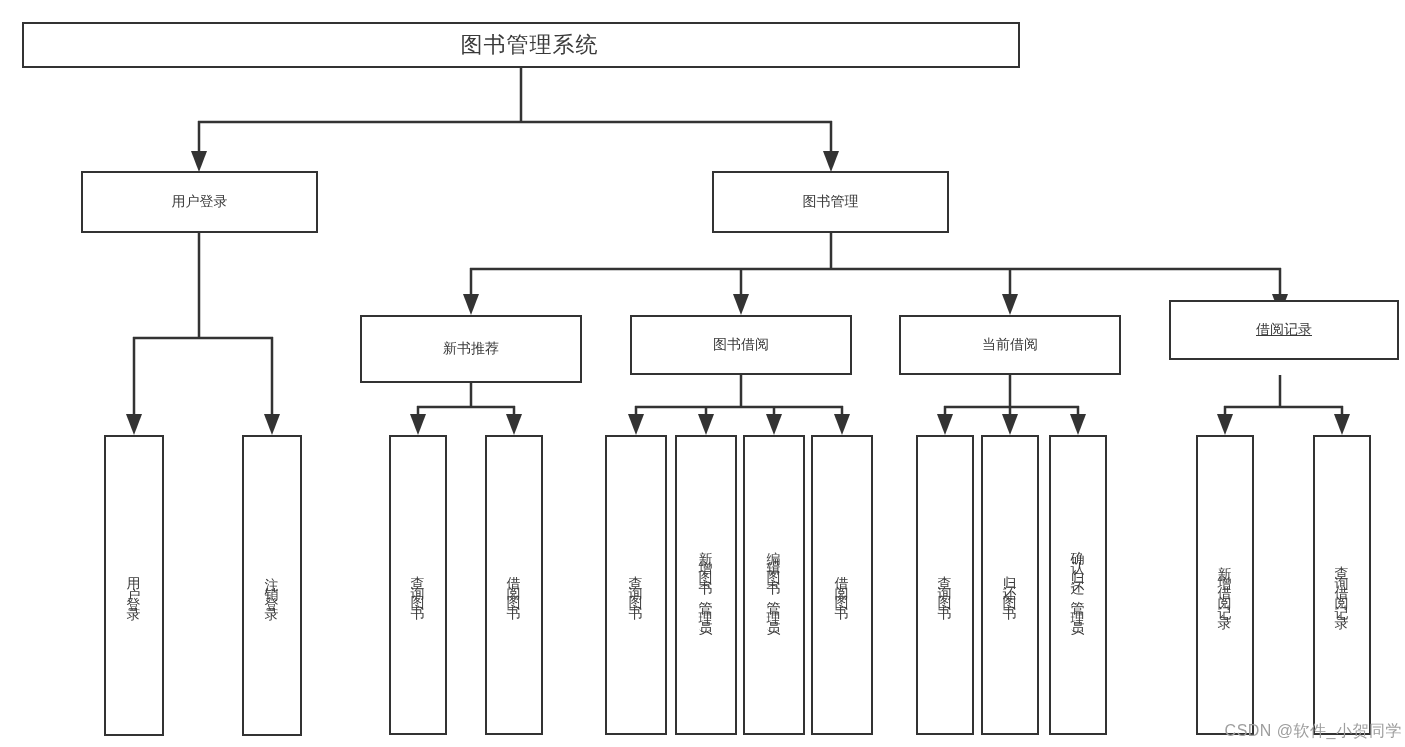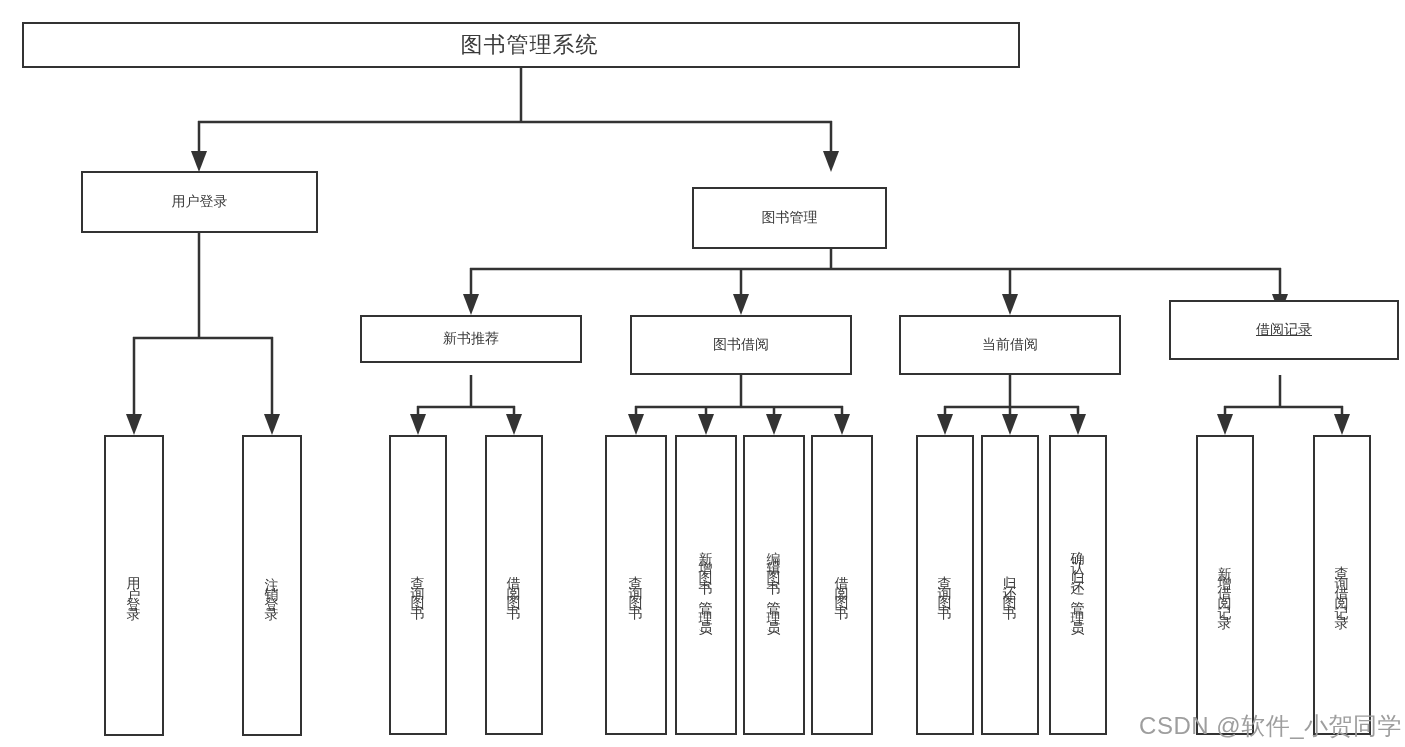--- a/index.html
+++ b/index.html
@@ -15,21 +15,21 @@
     display:flex; align-items:center; justify-content:center;
     color:var(--text); font-size:14px; white-space:nowrap;
   }
   .node.root { font-size:22px; letter-spacing:1px;padding-left:17px; }
   .node.v {
     writing-mode:vertical-rl; text-orientation:mixed;
     letter-spacing:10px; white-space:normal; line-height:1;
   }
   .watermark {
     position:absolute; right:3px; bottom:5px; z-index:3;
-    color:var(--wm); font-size:24px; letter-spacing:0.5px;margin-top:46px;
+    color:var(--wm); font-size:16px; letter-spacing:0.5px;margin-top:46px;
   }
 </style>
 </head>
 <body>
 
 <div class="canvas">
 
   <svg id="connector-svg" class="connectors" viewBox="0 0 1405 747" xmlns="http://www.w3.org/2000/svg">
     <path fill="none" stroke="var(--line)" stroke-width="2.5" d="M521 68 V122 M198 122 H832 M199 121 V155 M831 121 V155
          M199 233 V339 M133 338 H273 M134 337 V418 M272 337 V418
@@ -55,23 +55,23 @@
       <polygon points="945,435 937,414 953,414" fill="var(--line)"></polygon>
       <polygon points="1010,435 1002,414 1018,414" fill="var(--line)"></polygon>
       <polygon points="1078,435 1070,414 1086,414" fill="var(--line)"></polygon>
       <polygon points="1225,435 1217,414 1233,414" fill="var(--line)"></polygon>
       <polygon points="1342,435 1334,414 1350,414" fill="var(--line)"></polygon>
     </svg>
 
   <div class="node root" style="left:22px;top:22px;width:998px;height:46px;">图书管理系统</div>
 
   <div class="node" style="left:81px;top:171px;width:237px;height:62px;">用户登录</div>
-  <div class="node" style="left:692px;top:171px;width:195px;height:62px;margin-top:16px;">图书管理</div>
+  <div class="node" style="left:712px;top:171px;width:237px;height:62px;">图书管理</div>
 
-  <div class="node" style="left:360px;top:315px;width:222px;height:48px;">新书推荐</div>
+  <div class="node" style="left:360px;top:315px;width:222px;height:68px;">新书推荐</div>
   <div class="node" style="left:899px;top:315px;width:222px;height:60px;">当前借阅</div>
   <div class="node" style="left:630px;top:315px;width:222px;height:60px;">图书借阅</div>
   <div class="node" style="left:1169px;top:300px;width:230px;height:60px;text-decoration:underline;">借阅记录</div>
 
   <div class="node v" style="left:104px;top:435px;width:60px;height:301px;">用户登录</div>
   <div class="node v" style="left:242px;top:435px;width:60px;height:301px;">注销登录</div>
 
   <div class="node v" style="left:389px;top:435px;width:58px;height:300px;">查询图书</div>
   <div class="node v" style="left:485px;top:435px;width:58px;height:300px;">借阅图书</div>
 

